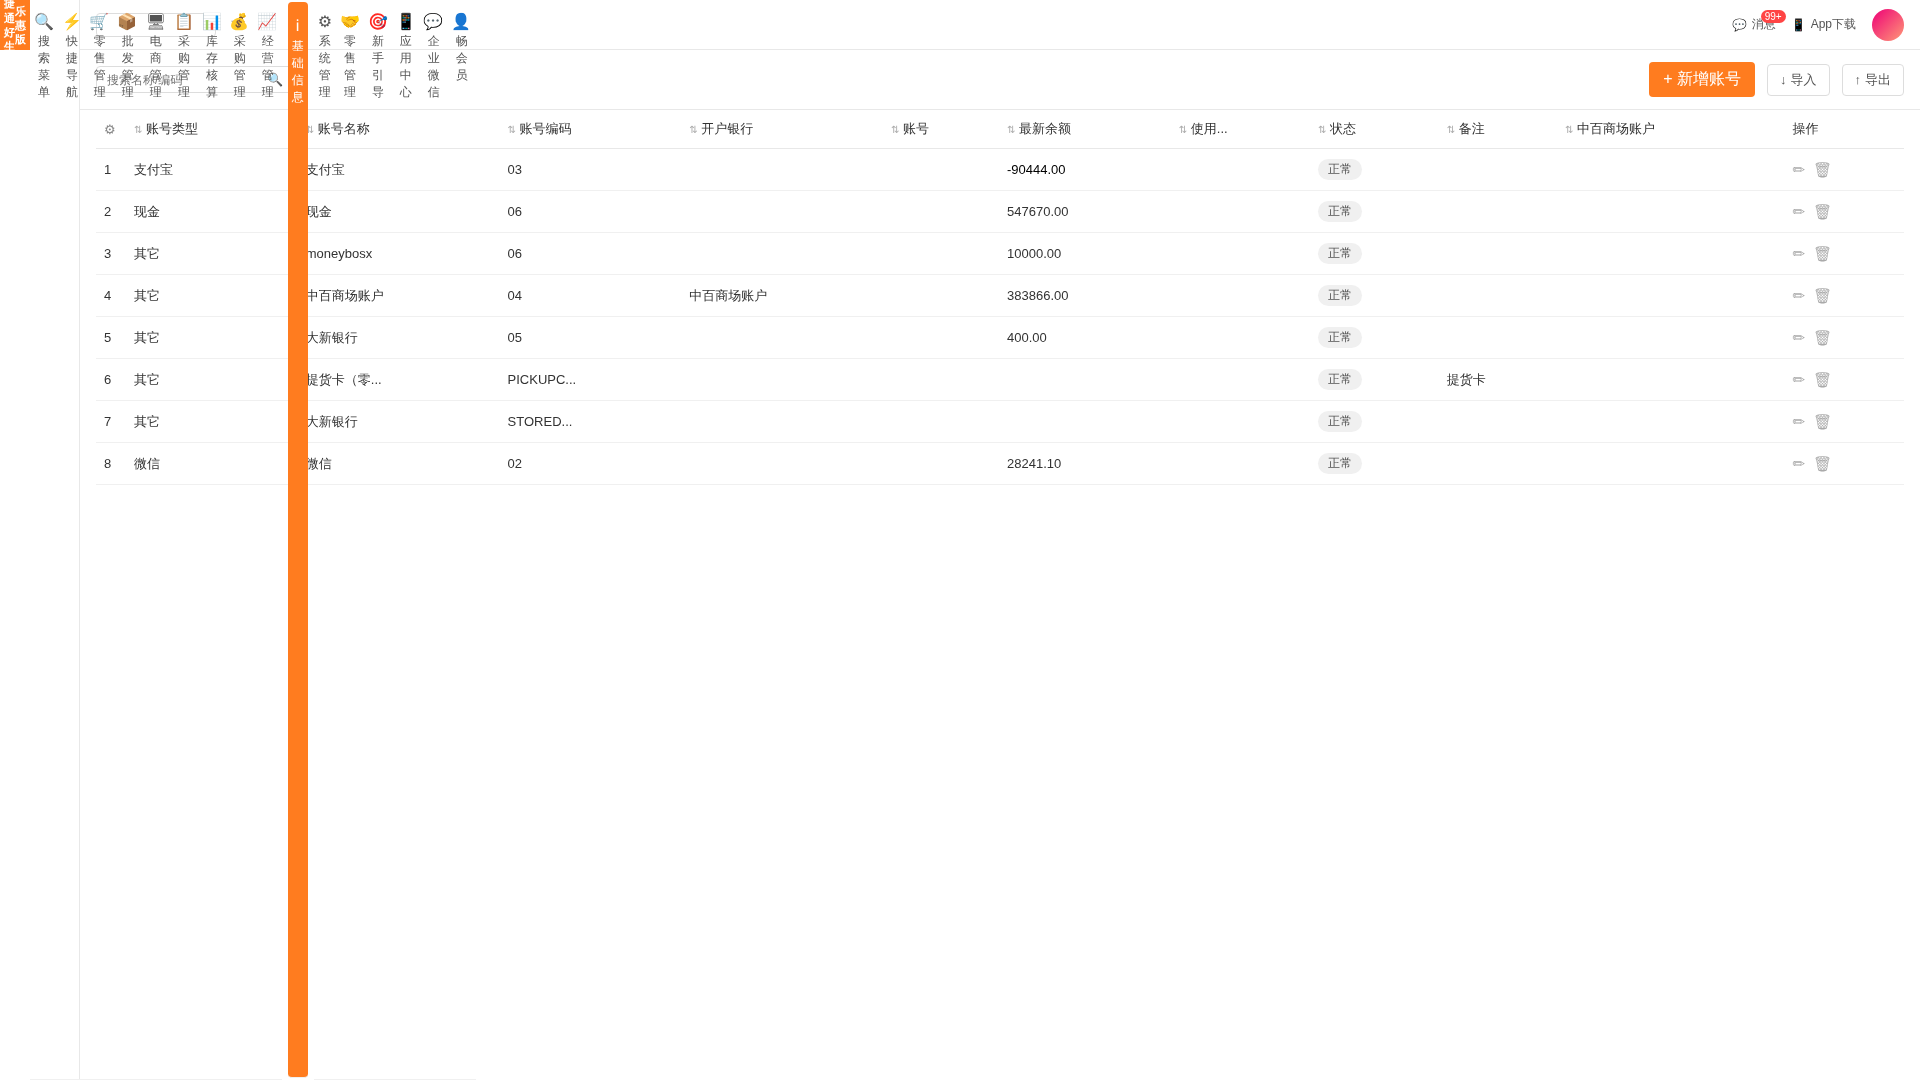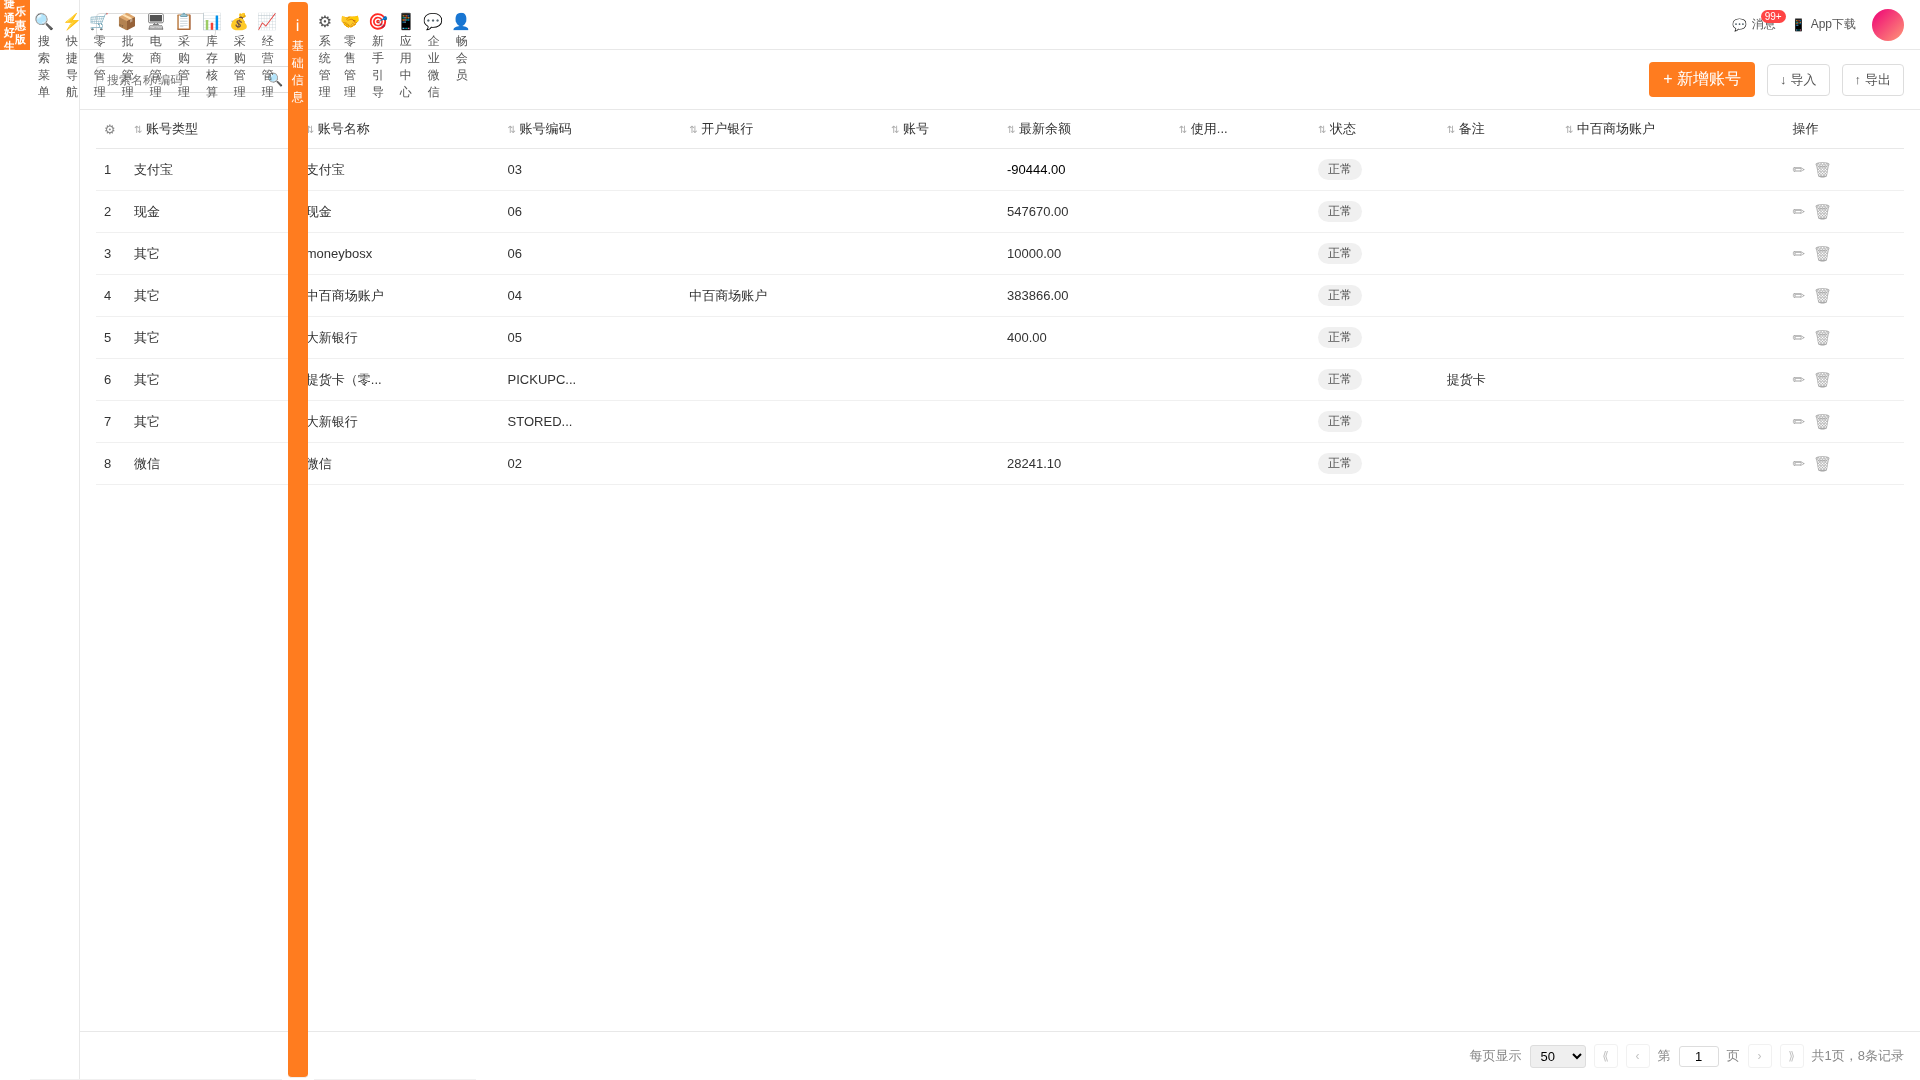--- a/index.html
+++ b/index.html
@@ -581,31 +581,15 @@
       <div class="action-icons">
         <span class="action-icon" title="Edit">✏</span>
         <span class="action-icon" title="Delete">🗑</span>
       </div>
     </td>
   </tr>
           </tbody>
       </table>
     </div>
 
-    <div class="pagination">
-      <span class="page-label">每页显示</span>
-      <select class="page-size-select">
-        <option>50</option>
-        <option>100</option>
-        <option>200</option>
-      </select>
-      <div class="page-nav-btn disabled">⟪</div>
-      <div class="page-nav-btn disabled">‹</div>
-      <span class="page-label">第</span>
-      <input class="page-input" type="text" value="1" style="">
-      <span class="page-label">页</span>
-      <div class="page-nav-btn disabled">›</div>
-      <div class="page-nav-btn disabled">⟫</div>
-      <span class="page-label">共1页，8条记录</span>
-    </div>
 
   </div>
 </div>
 
 </body></html>

